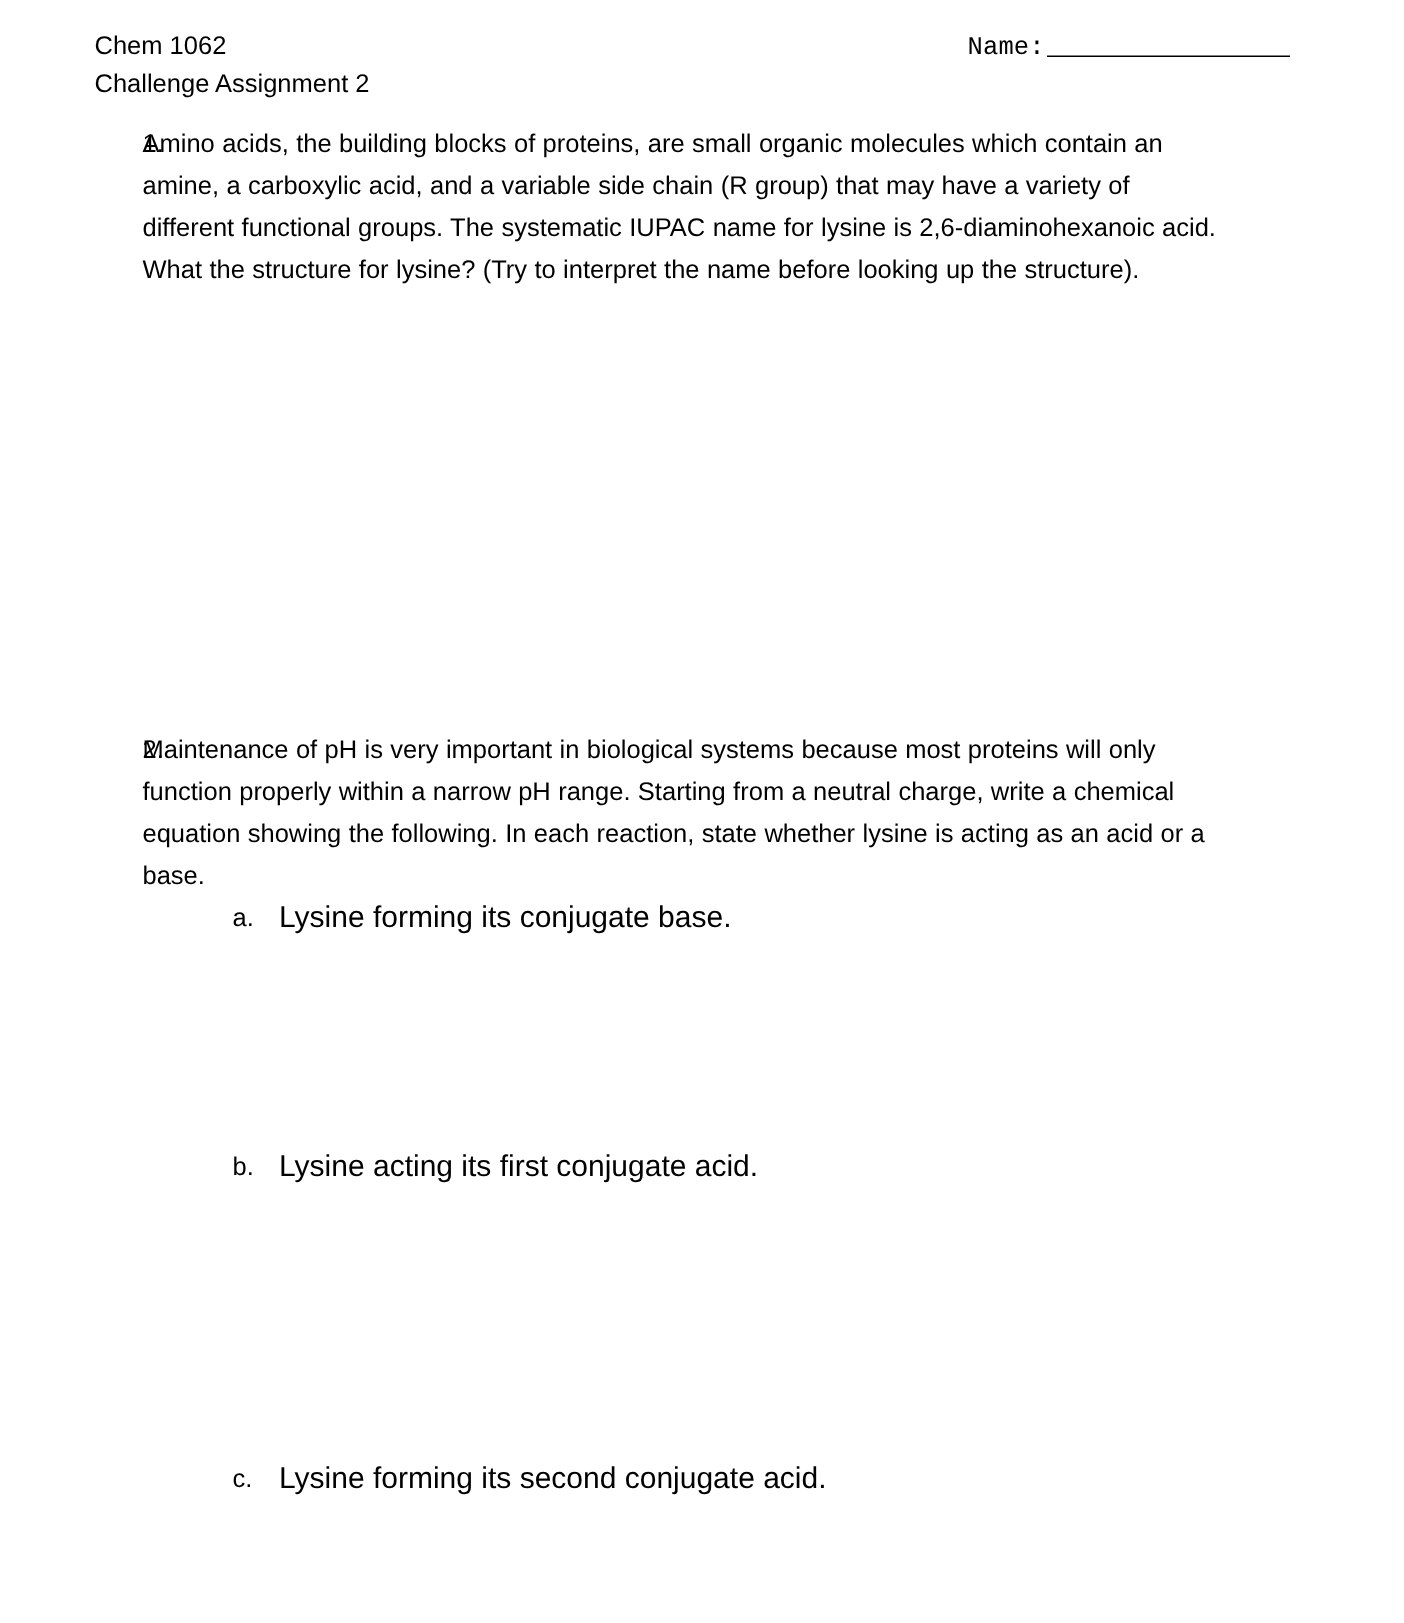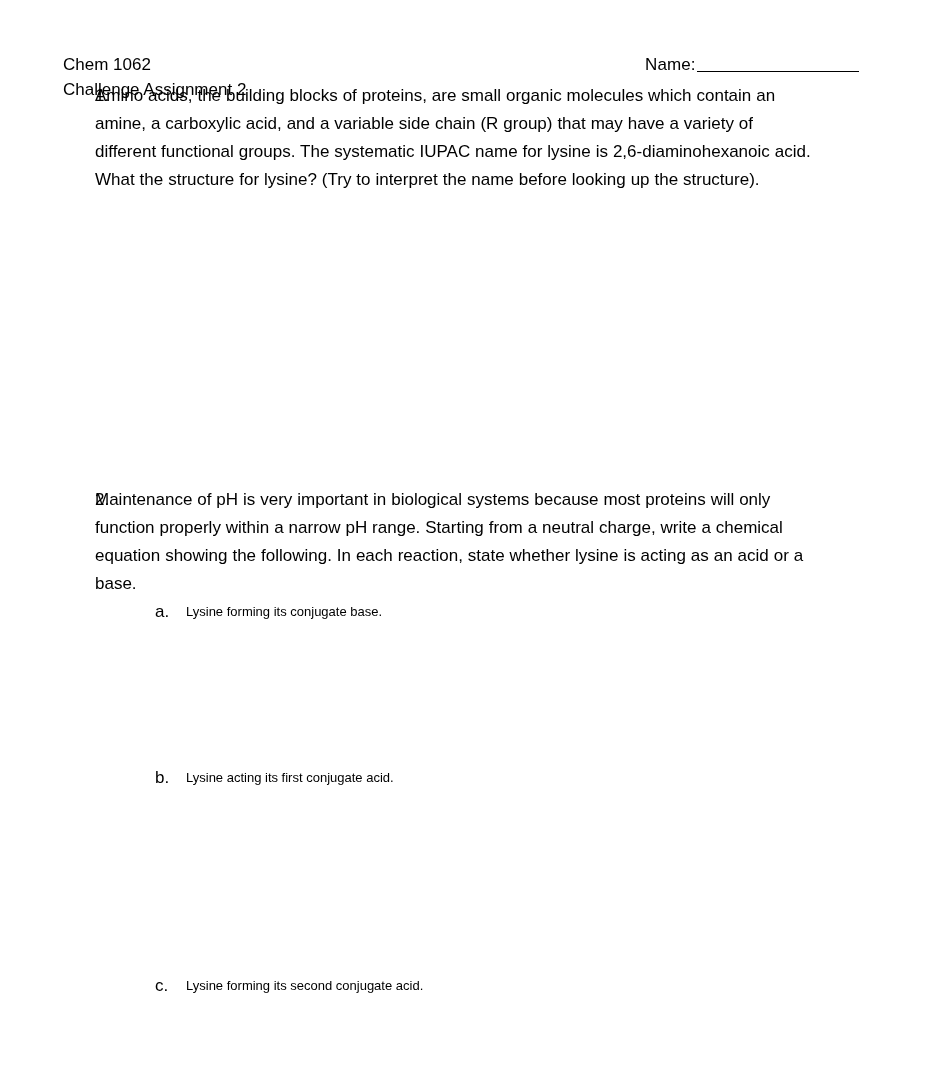--- a/index.html
+++ b/index.html
@@ -20,40 +20,40 @@
     overflow: hidden;
     box-sizing: border-box;
   }
 
   
   .header {
     position: absolute;
     left: 63px;
     top: 18px;
     width: 820px;
-    margin-top: 34px;
   }
   .header-line {
     font-size: 17px;
     line-height: 25px;
     white-space: nowrap;
   }
   .course-row {
     position: relative;
   }
   .name-field {
     position: absolute;
     left: 582px;
     top: 0;
     font-size: 17px;
     line-height: 25px;
     white-space: nowrap;
   }
   .name-label {
     letter-spacing: 0.1px;
+    font-family: Liberation Mono, monospace;
   }
   .name-blank {
     display: inline-block;
     width: 162px;
     border-bottom: 1.6px solid #000000;
     vertical-align: -2px;
     height: 14px;
     margin-left: 1px;
   }
 
@@ -95,21 +95,21 @@
   .sub-marker {
     position: absolute;
     left: 0;
     top: 0;
     width: 26px;
     font-size: 17px;
     line-height: 28px;
   }
   .sub-body {
     margin-left: 31px;
-    font-size: 13px;
+    font-size: 20px;
     line-height: 28px;
   }
 
   
   .answer-space {
     position: absolute;
     left: 95px;
     width: 752px;
     background: transparent;
   }

